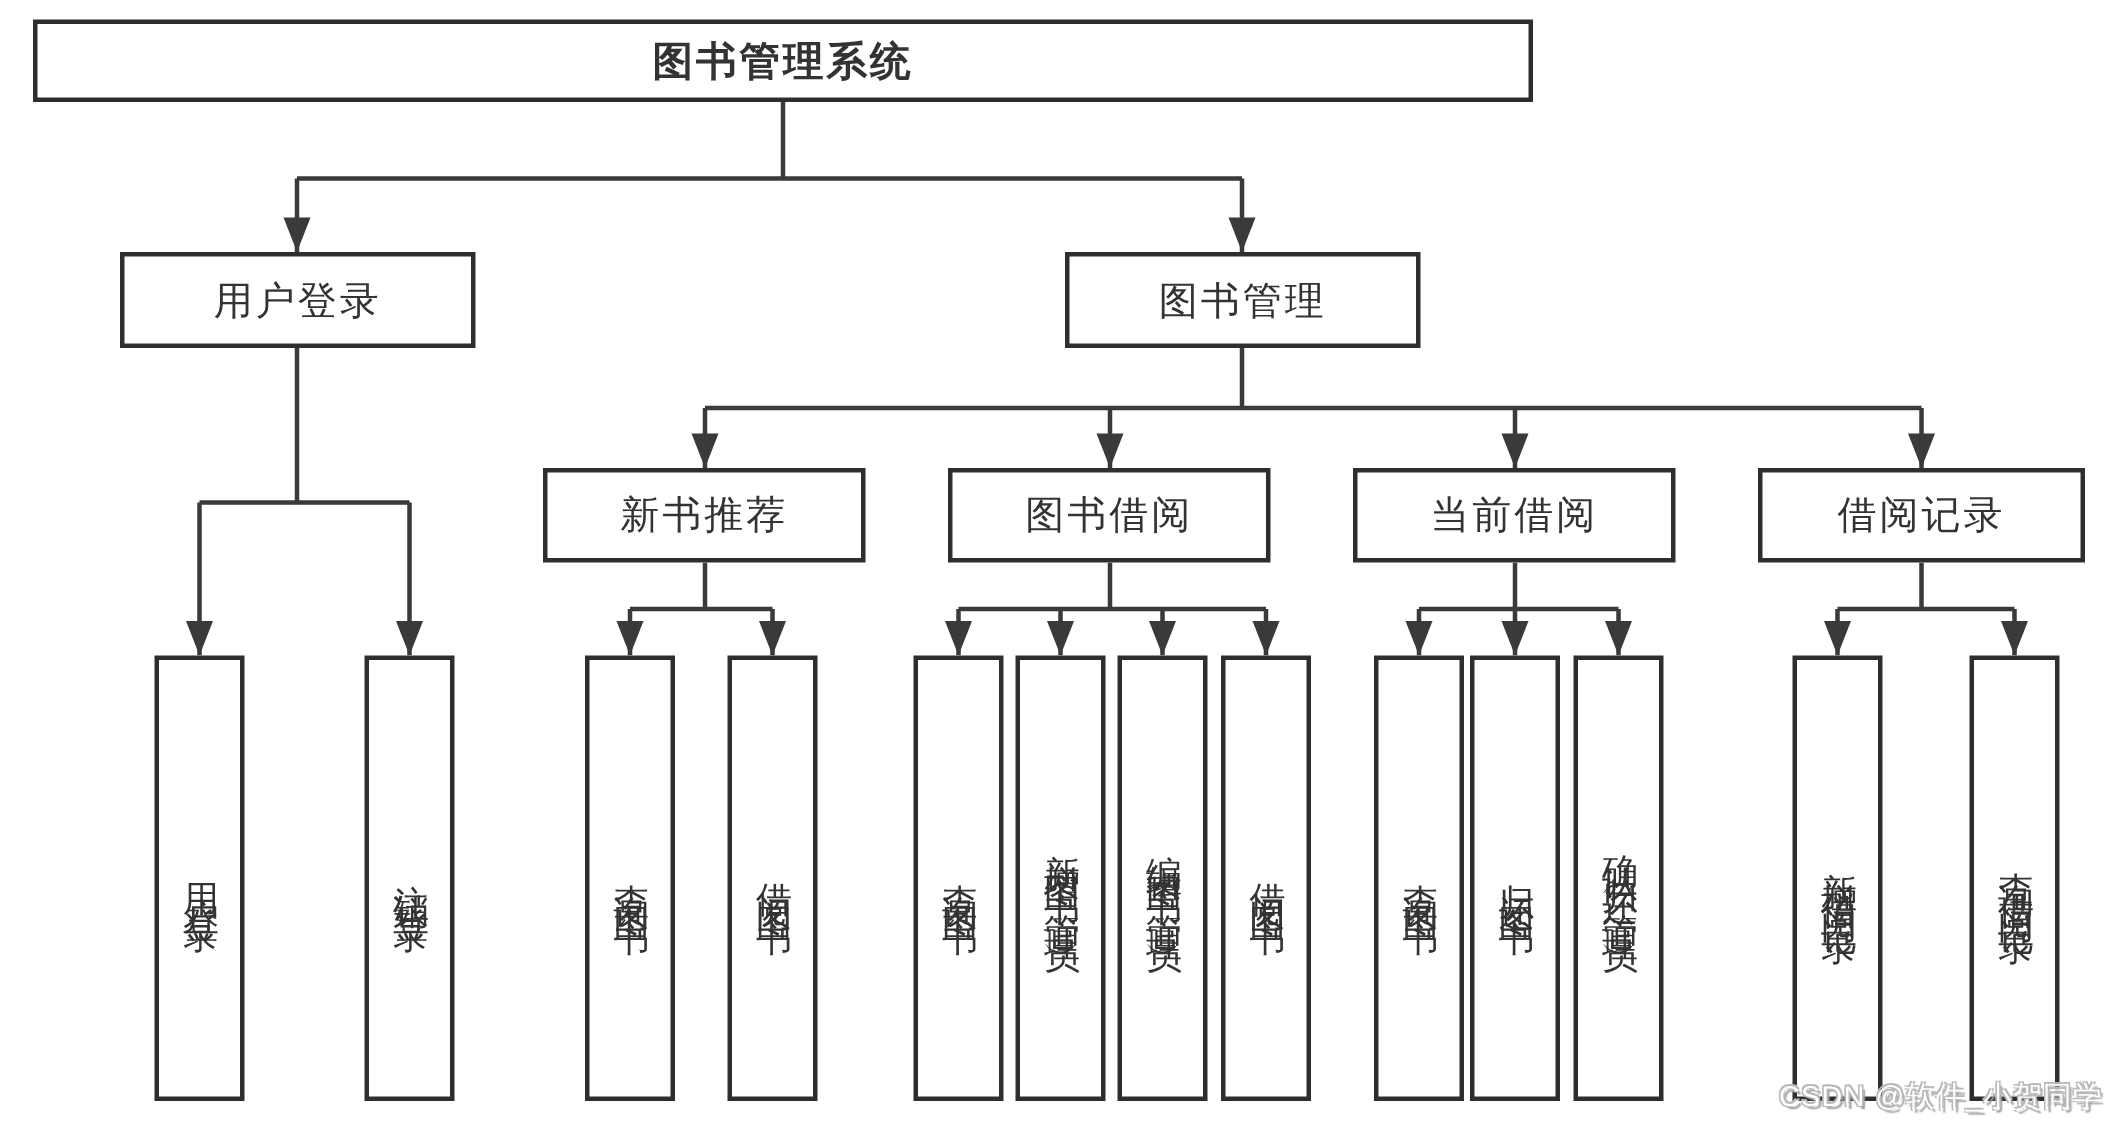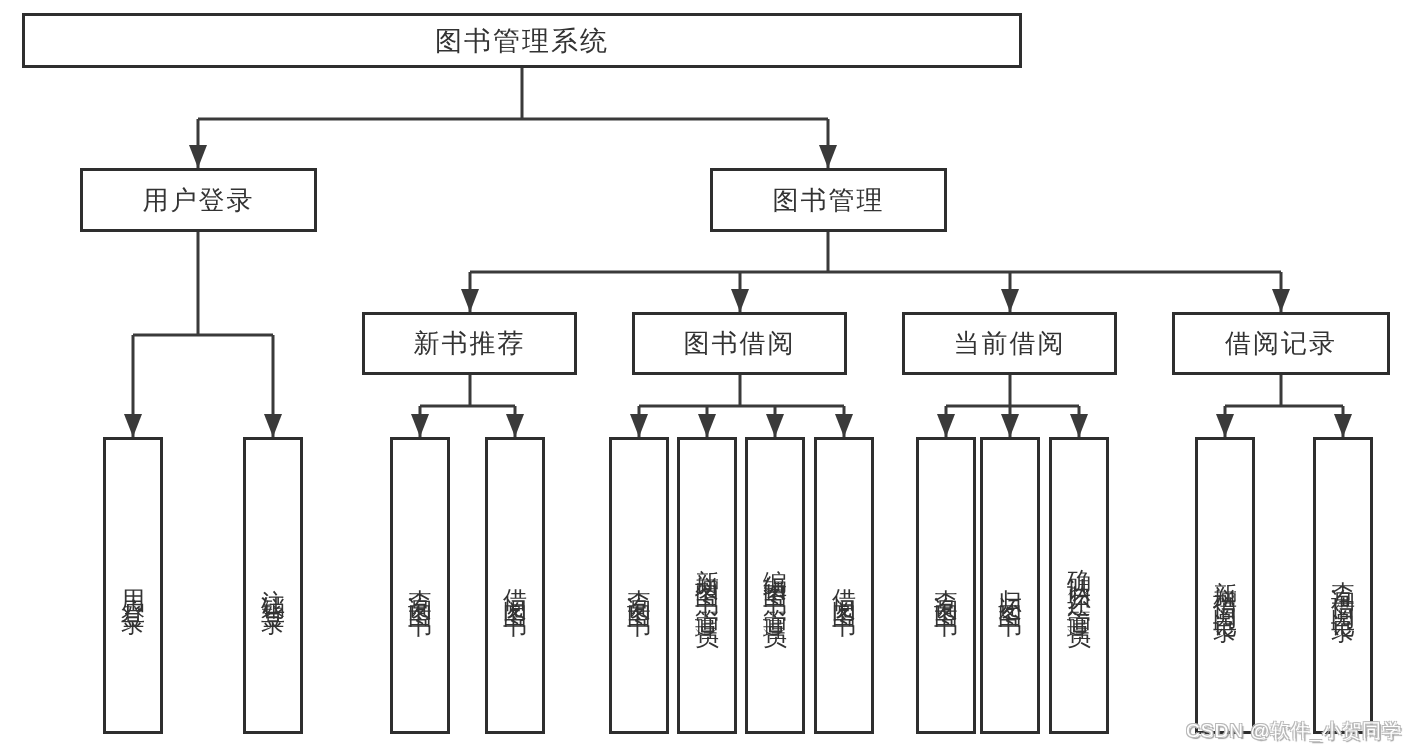--- a/index.html
+++ b/index.html
@@ -86,21 +86,21 @@
       <polygon points="775,437 766,414 784,414"></polygon>
       <polygon points="844,437 835,414 853,414"></polygon>
       <polygon points="946,437 937,414 955,414"></polygon>
       <polygon points="1010,437 1001,414 1019,414"></polygon>
       <polygon points="1079,437 1070,414 1088,414"></polygon>
       <polygon points="1225,437 1216,414 1234,414"></polygon>
       <polygon points="1343,437 1334,414 1352,414"></polygon>
     </g>
   </svg>
 
-  <div class="node node-h node-root" style="left:22px; top:13px; width:1000px; height:55px;">
+  <div class="node node-h node-root" style="left:22px; top:13px; width:1000px; height:55px;font-weight:bold;">
     <span>图书管理系统</span>
   </div>
 
   <div class="node node-h" style="left:80px; top:168px; width:237px; height:64px;">
     <span>用户登录</span>
   </div>
   <div class="node node-h" style="left:362px; top:312px; width:215px; height:63px;">
     <span>新书推荐</span>
   </div>
 

